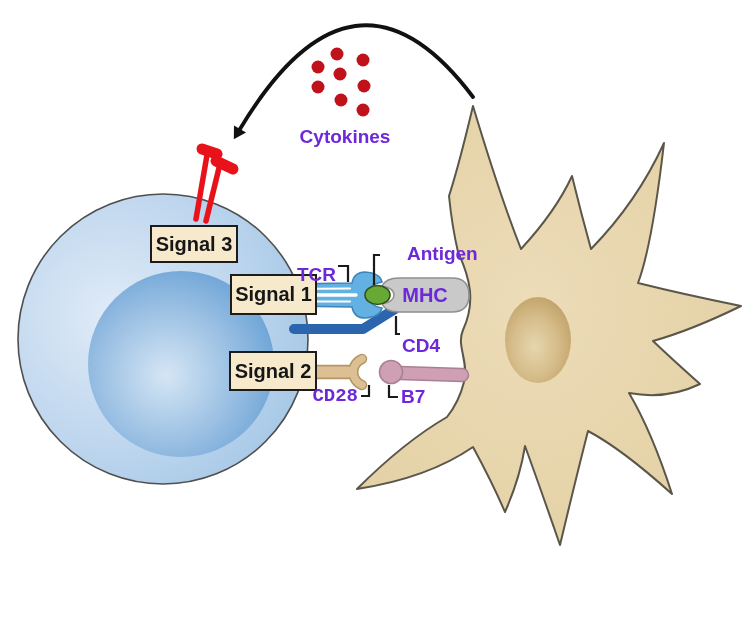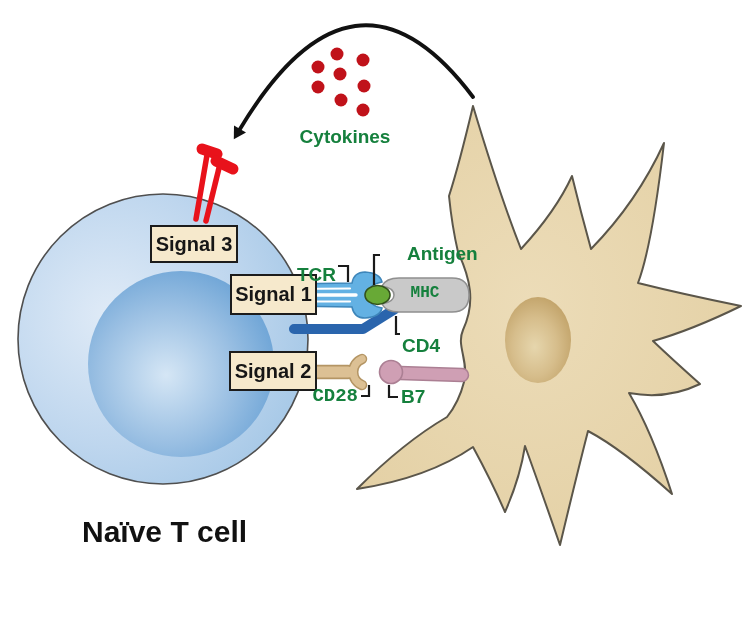--- a/index.html
+++ b/index.html
@@ -2,21 +2,21 @@
 <html><head>
 <meta charset="utf-8">
 <style>
   html,body{margin:0;padding:0;background:#ffffff;}
   #canvas{
     position:relative;width:743px;height:627px;background:#ffffff;
     font-family:"Liberation Sans", sans-serif;overflow:hidden;
   }
   #diagram-svg{position:absolute;left:0;top:0;}
   .lbl{
-    position:absolute;color:#15803d;font-weight:600;font-size:19px;
+    position:absolute;color:#6d28d9;font-weight:600;font-size:19px;
     line-height:1.05;white-space:nowrap;
   }
   .cell-name{font-size:30px;font-weight:600;color:#111;}
   .signal-box{
     position:absolute;display:flex;align-items:center;justify-content:center;
     background:#f6e9cc;border:2px solid #1c1c1c;color:#161616;
     font-size:20px;font-weight:600;box-sizing:border-box;white-space:nowrap;margin-left:40px;
   }
 </style>
 </head>
@@ -150,20 +150,19 @@
   <div class="signal-box" style="left:190px;top:274px;width:87px;height:41px;">
     <span>Signal 1</span>
   </div>
   <div class="signal-box" style="left:189px;top:351px;width:88px;height:40px;">
     <span>Signal 2</span>
   </div>
 
   <div class="lbl" style="left:293px;top:127px;width:104px;text-align:center;">Cytokines</div>
   <div class="lbl" style="left:294px;top:256px;width:42px;text-align:right;margin-top:9px;">TCR</div>
   <div class="lbl" style="left:382px;top:244px;margin-left:25px;">Antigen</div>
-  <div class="lbl" style="left:397px;top:285px;width:56px;text-align:center;font-size:16px;font-family:Liberation Mono, monospace;">MHC</div>
+  <div class="lbl" style="left:397px;top:285px;width:56px;text-align:center;font-size:20px;">MHC</div>
   <div class="lbl" style="left:402px;top:336px;">CD4</div>
   <div class="lbl" style="left:303px;top:387px;width:55px;text-align:right;font-family:Liberation Mono, monospace;">CD28</div>
   <div class="lbl" style="left:401px;top:387px;">B7</div>
 
-  <div class="lbl cell-name" style="left:82px;top:516px;">Naïve T cell</div>
 
 </div>
 
 </body></html>

